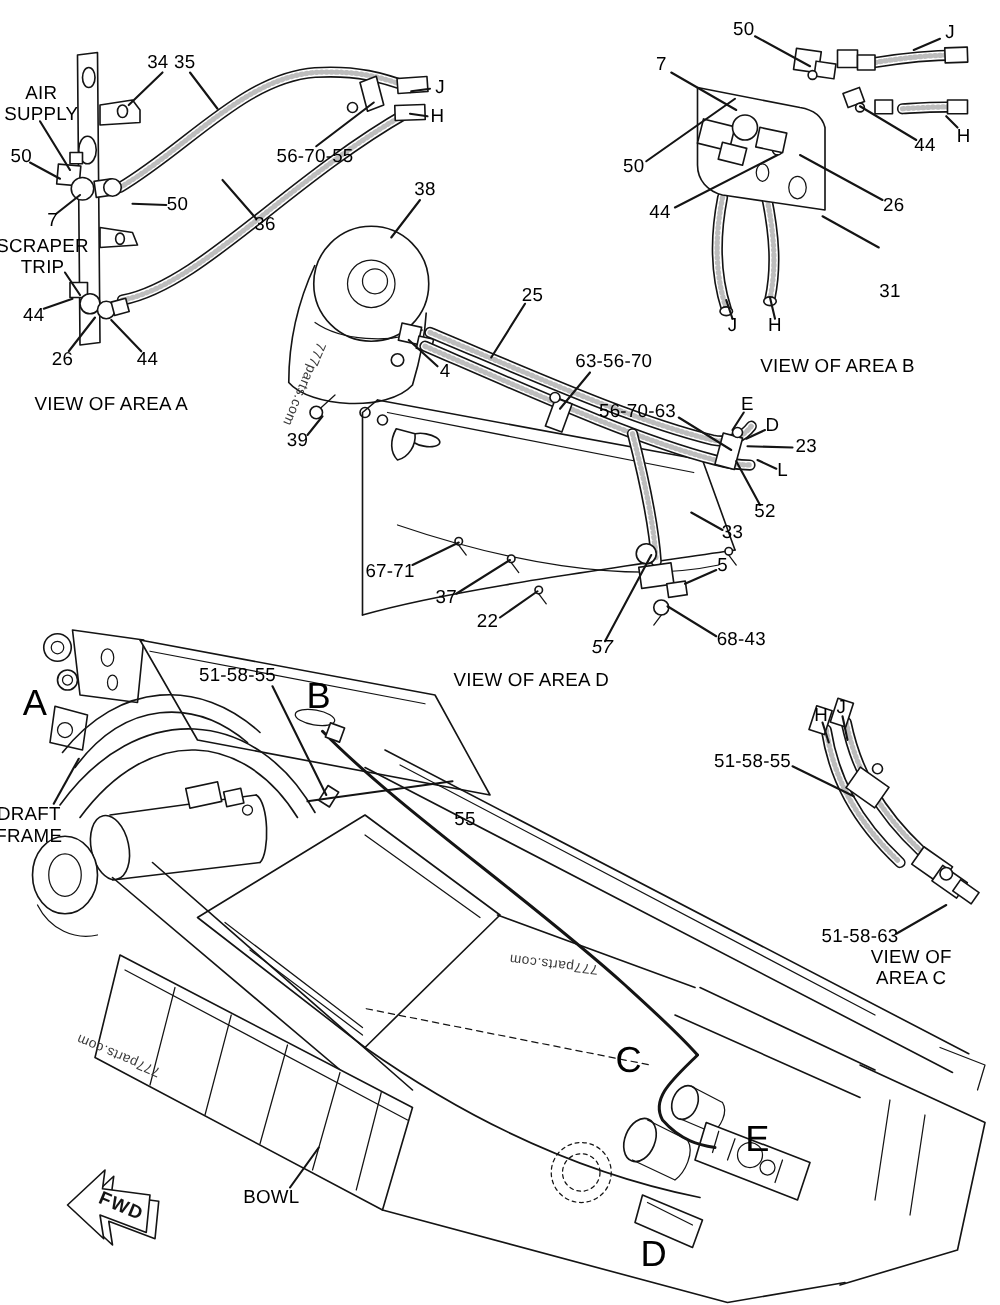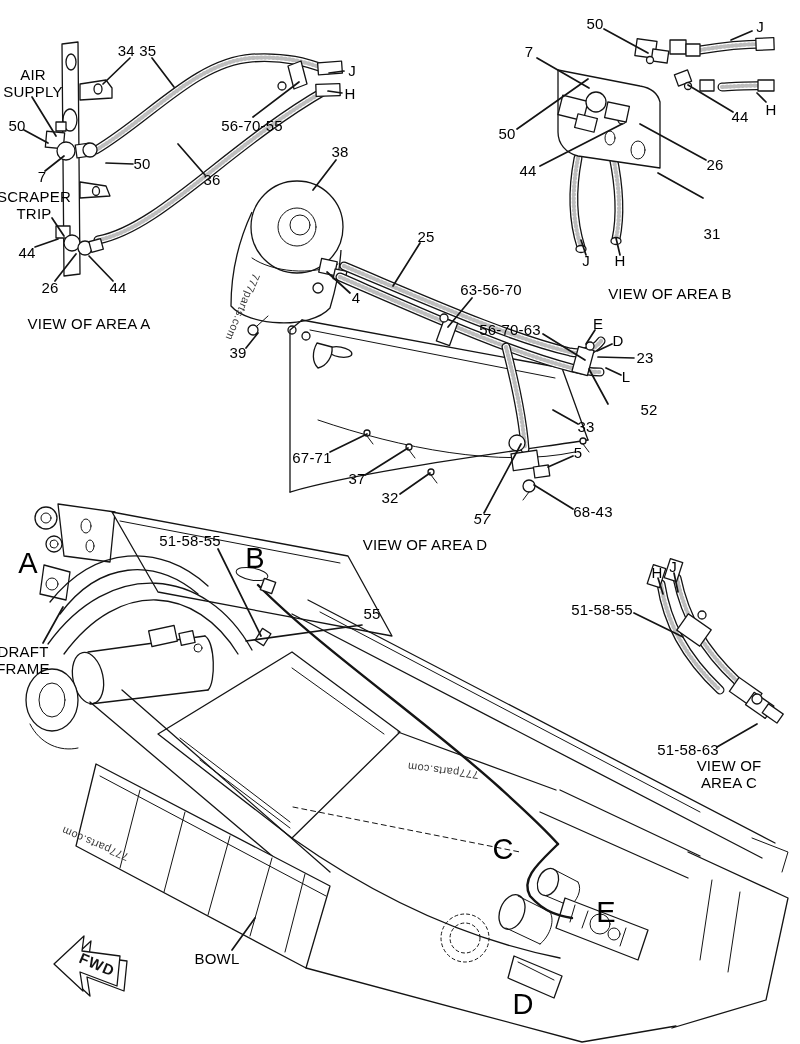--- a/index.html
+++ b/index.html
@@ -348,33 +348,33 @@
       <div class="callout" style="left: 670px; top: 294px;">VIEW OF AREA B</div>
       <div class="callout" style="left: 426px; top: 237px;">25</div>
       <div class="callout" style="left: 356px; top: 298px;">4</div>
       <div class="callout" style="left: 491px; top: 290px; text-align: center;">63-56-70</div>
       <div class="callout" style="left: 238px; top: 353px;">39</div>
       <div class="callout" style="left: 510px; top: 330px;">56-70-63</div>
       <div class="callout" style="left: 598px; top: 324px;">E</div>
       <div class="callout" style="left: 618px; top: 341px;">D</div>
       <div class="callout" style="left: 645px; top: 358px;">23</div>
       <div class="callout" style="left: 626px; top: 377px;">L</div>
-      <div class="callout" style="left: 612px; top: 410px; margin-left: 37px;">52</div>
+      <div class="callout" style="left: 612px; top: 410px;">52</div>
       <div class="callout" style="left: 586px; top: 427px;">33</div>
       <div class="callout" style="left: 578px; top: 453px;">5</div>
       <div class="callout" style="left: 593px; top: 512px;">68-43</div>
       <div class="callout" style="left: 482px; top: 519px; font-style: italic;">57</div>
       <div class="callout" style="left: 312px; top: 458px;">67-71</div>
       <div class="callout" style="left: 357px; top: 479px;">37</div>
-      <div class="callout" style="left: 390px; top: 498px;">32</div>
+      <div class="callout" style="left: 390px; top: 498px;">22</div>
       <div class="callout" style="left: 425px; top: 545px;">VIEW OF AREA D</div>
       <div class="callout big" style="left: 28px; top: 563px;">A</div>
       <div class="callout" style="left: 190px; top: 541px;">51-58-55</div>
       <div class="callout big" style="left: 255px; top: 558px;">B</div>
-      <div class="callout" style="left: 372px; top: 614px;">55</div>
+      <div class="callout" style="left: 372px; top: 656px;">55</div>
       <div class="callout" style="left: 23px; top: 661px;">DRAFT
 FRAME</div>
       <div class="callout" style="left: 657px; top: 573px;">H</div>
       <div class="callout" style="left: 673px; top: 567px;">J</div>
       <div class="callout" style="left: 602px; top: 610px;">51-58-55</div>
       <div class="callout" style="left: 688px; top: 750px;">51-58-63</div>
       <div class="callout" style="left: 729px; top: 775px;">VIEW OF AREA C</div>
       <div class="callout big" style="left: 503px; top: 849px;">C</div>
       <div class="callout big" style="left: 606px; top: 912px;">E</div>
       <div class="callout big" style="left: 523px; top: 1004px;">D</div>

